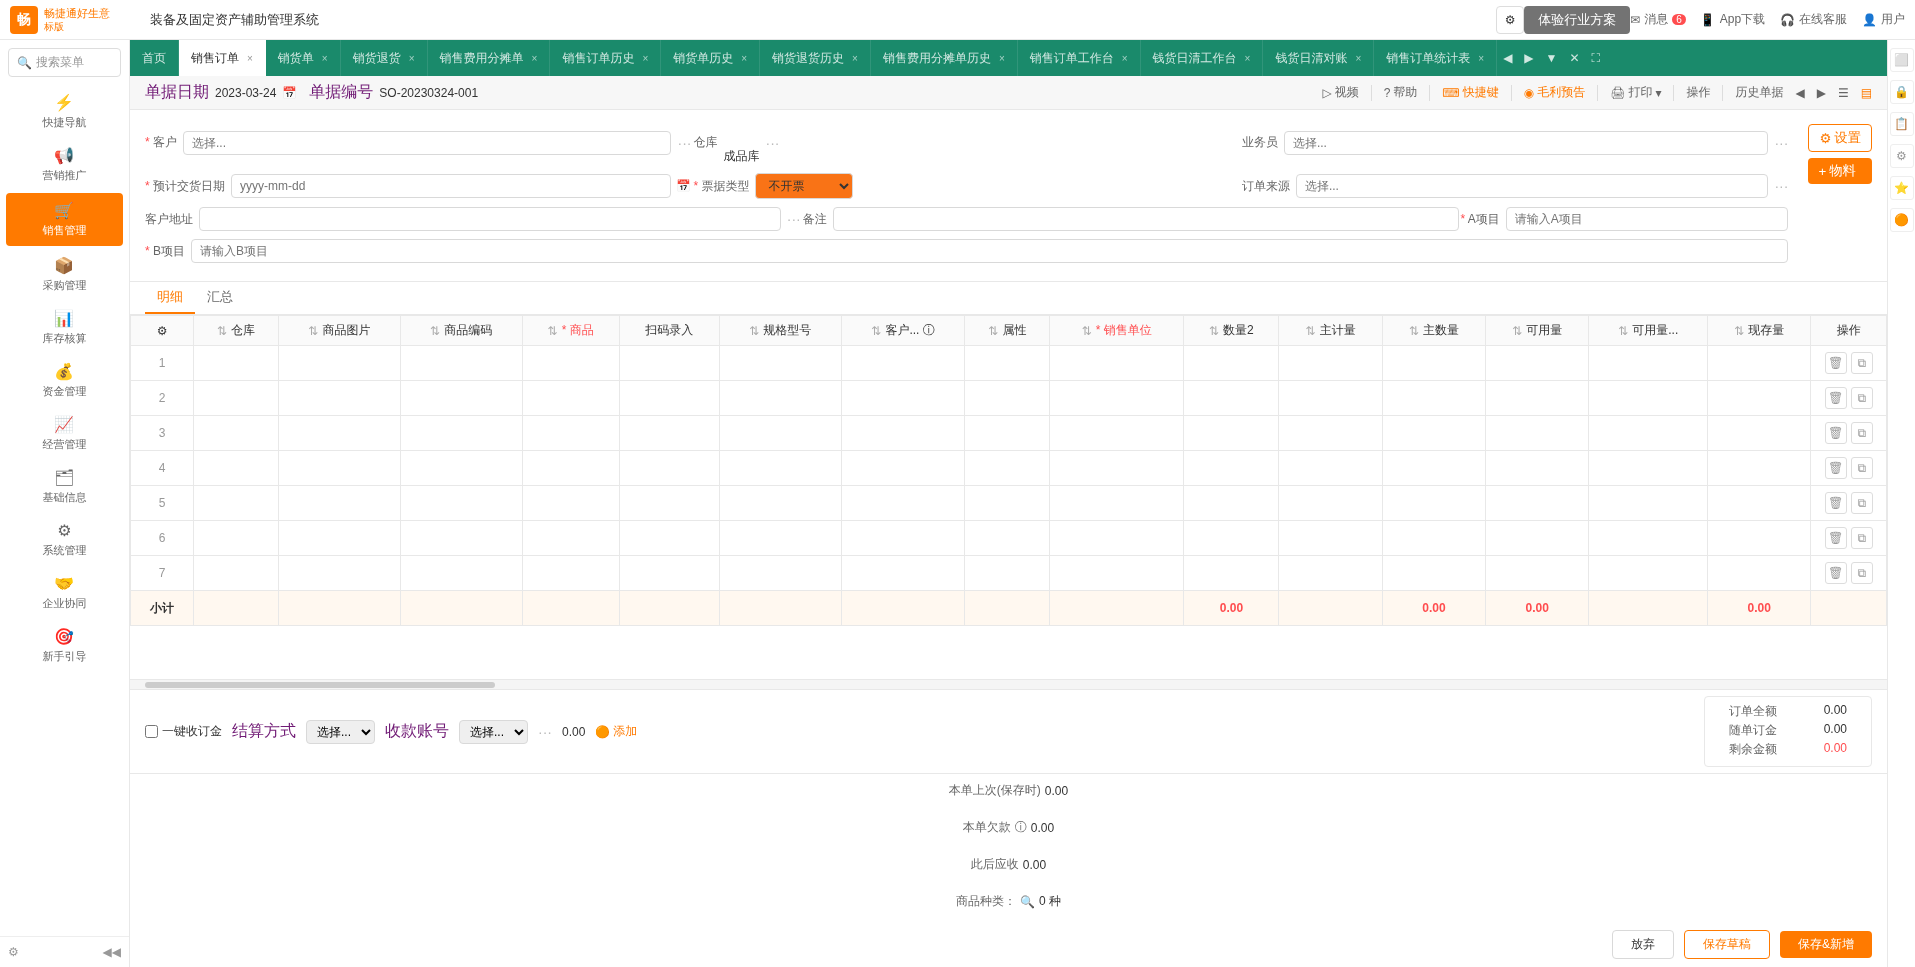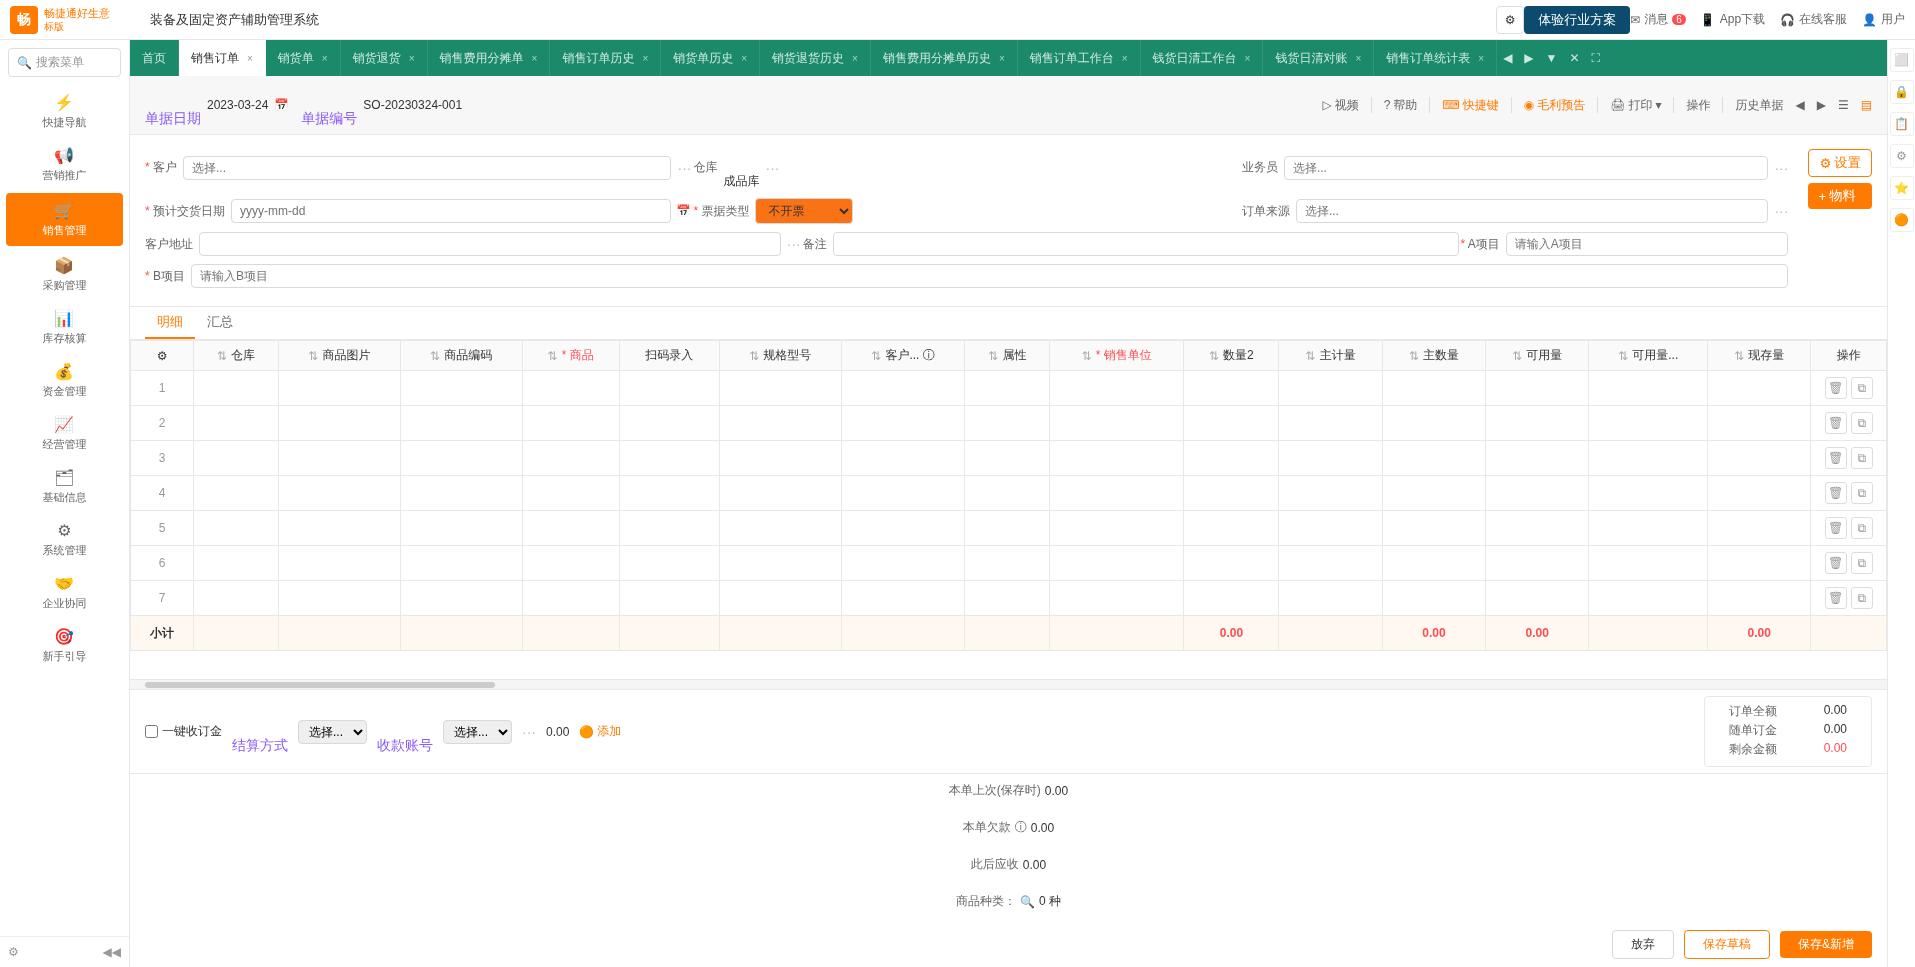--- a/index.html
+++ b/index.html
@@ -7,21 +7,21 @@
 
     
     .top-bar { height: 40px; background: #fff; display: flex; align-items: center; padding: 0 10px; border-bottom: 1px solid #e8e8e8; position: relative; z-index: 100; }
     .logo-area { display: flex; align-items: center; width: 130px; }
     .logo-icon { width: 28px; height: 28px; background: #ff7a00; border-radius: 4px; display: flex; align-items: center; justify-content: center; color: #fff; font-weight: bold; font-size: 14px; margin-right: 6px; }
     .logo-text { font-size: 11px; color: #ff7a00; line-height: 1.3; }
     .system-name { flex: 1; font-size: 13px; color: #333; padding-left: 10px; }
     .top-right { display: flex; align-items: center; gap: 15px; margin-left: auto; }
     .top-right-item { display: flex; align-items: center; gap: 4px; font-size: 12px; color: #666; cursor: pointer; }
     .badge { background: #ff4d4f; color: #fff; border-radius: 10px; padding: 0 4px; font-size: 10px; }
-    .btn-industry { background: #0c4a6e; color: #fff; border: none; border-radius: 4px; padding: 5px 14px; font-size: 13px; cursor: pointer; text-align: center; }
+    .btn-industry { background: #737373; color: #fff; border: none; border-radius: 4px; padding: 5px 14px; font-size: 13px; cursor: pointer; text-align: center; }
     .gear-btn { width: 28px; height: 28px; border: 1px solid #ddd; border-radius: 4px; display: flex; align-items: center; justify-content: center; cursor: pointer; }
 
     
     .main-layout { display: flex; height: calc(967px - 40px); }
 
     
     .sidebar { width: 130px; background: #fff; display: flex; flex-direction: column; border-right: 1px solid #e8e8e8; }
     .sidebar-search { padding: 8px 8px 4px; }
     .sidebar-search-btn { width: 100%; background: #fff; border: 1px solid #ddd; border-radius: 4px; padding: 5px 8px; font-size: 12px; cursor: pointer; display: flex; align-items: center; gap: 4px; color: #999; }
     .sidebar-item { display: flex; flex-direction: column; align-items: center; padding: 8px 4px; cursor: pointer; font-size: 11px; color: #666; gap: 3px; }
@@ -37,21 +37,21 @@
     .tab-bar { background: #1a8a6b; display: flex; align-items: center; height: 36px; overflow: hidden; }
     .tab-item { padding: 0 12px; height: 40px; display: flex; align-items: center; font-size: 12px; color: rgba(255,255,255,0.8); cursor: pointer; white-space: nowrap; border-right: 1px solid rgba(255,255,255,0.1); gap: 4px; flex-shrink: 0; }
     .tab-item.active { background: #fff; color: #333; }
     .tab-item .close-x { color: rgba(255,255,255,0.6); font-size: 10px; margin-left: 4px; }
     .tab-item.active .close-x { color: #999; }
     .tab-nav-btn { padding: 0 6px; height: 36px; display: flex; align-items: center; color: rgba(255,255,255,0.8); cursor: pointer; flex-shrink: 0; }
 
     
     .toolbar { background: #f7f7f7; padding: 6px 15px; display: flex; align-items: center; gap: 12px; border-bottom: 1px solid #e8e8e8; flex-wrap: wrap; }
     .toolbar-group { display: flex; align-items: center; gap: 6px; }
-    .toolbar-label { color: #8b5cf6; font-size: 14px; margin-top: 28px; }
+    .toolbar-label { color: #701a75; font-size: 16px; }
     .toolbar-value { font-size: 12px; color: #333; }
     .toolbar-btn { background: none; border: none; cursor: pointer; font-size: 12px; color: #666; display: flex; align-items: center; gap: 3px; }
     .toolbar-btn.orange { color: #ff7a00; }
     .divider-v { width: 1px; height: 16px; background: #ddd; }
 
     
     .form-area { padding: 10px 15px; background: #fff; border-bottom: 1px solid #e8e8e8; }
     .form-row { display: flex; align-items: center; margin-bottom: 8px; gap: 2px; }
     .form-field { display: flex; align-items: center; gap: 6px; flex: 1; min-width: 0; }
     .form-label { color: #666; font-size: 12px; white-space: nowrap; }

